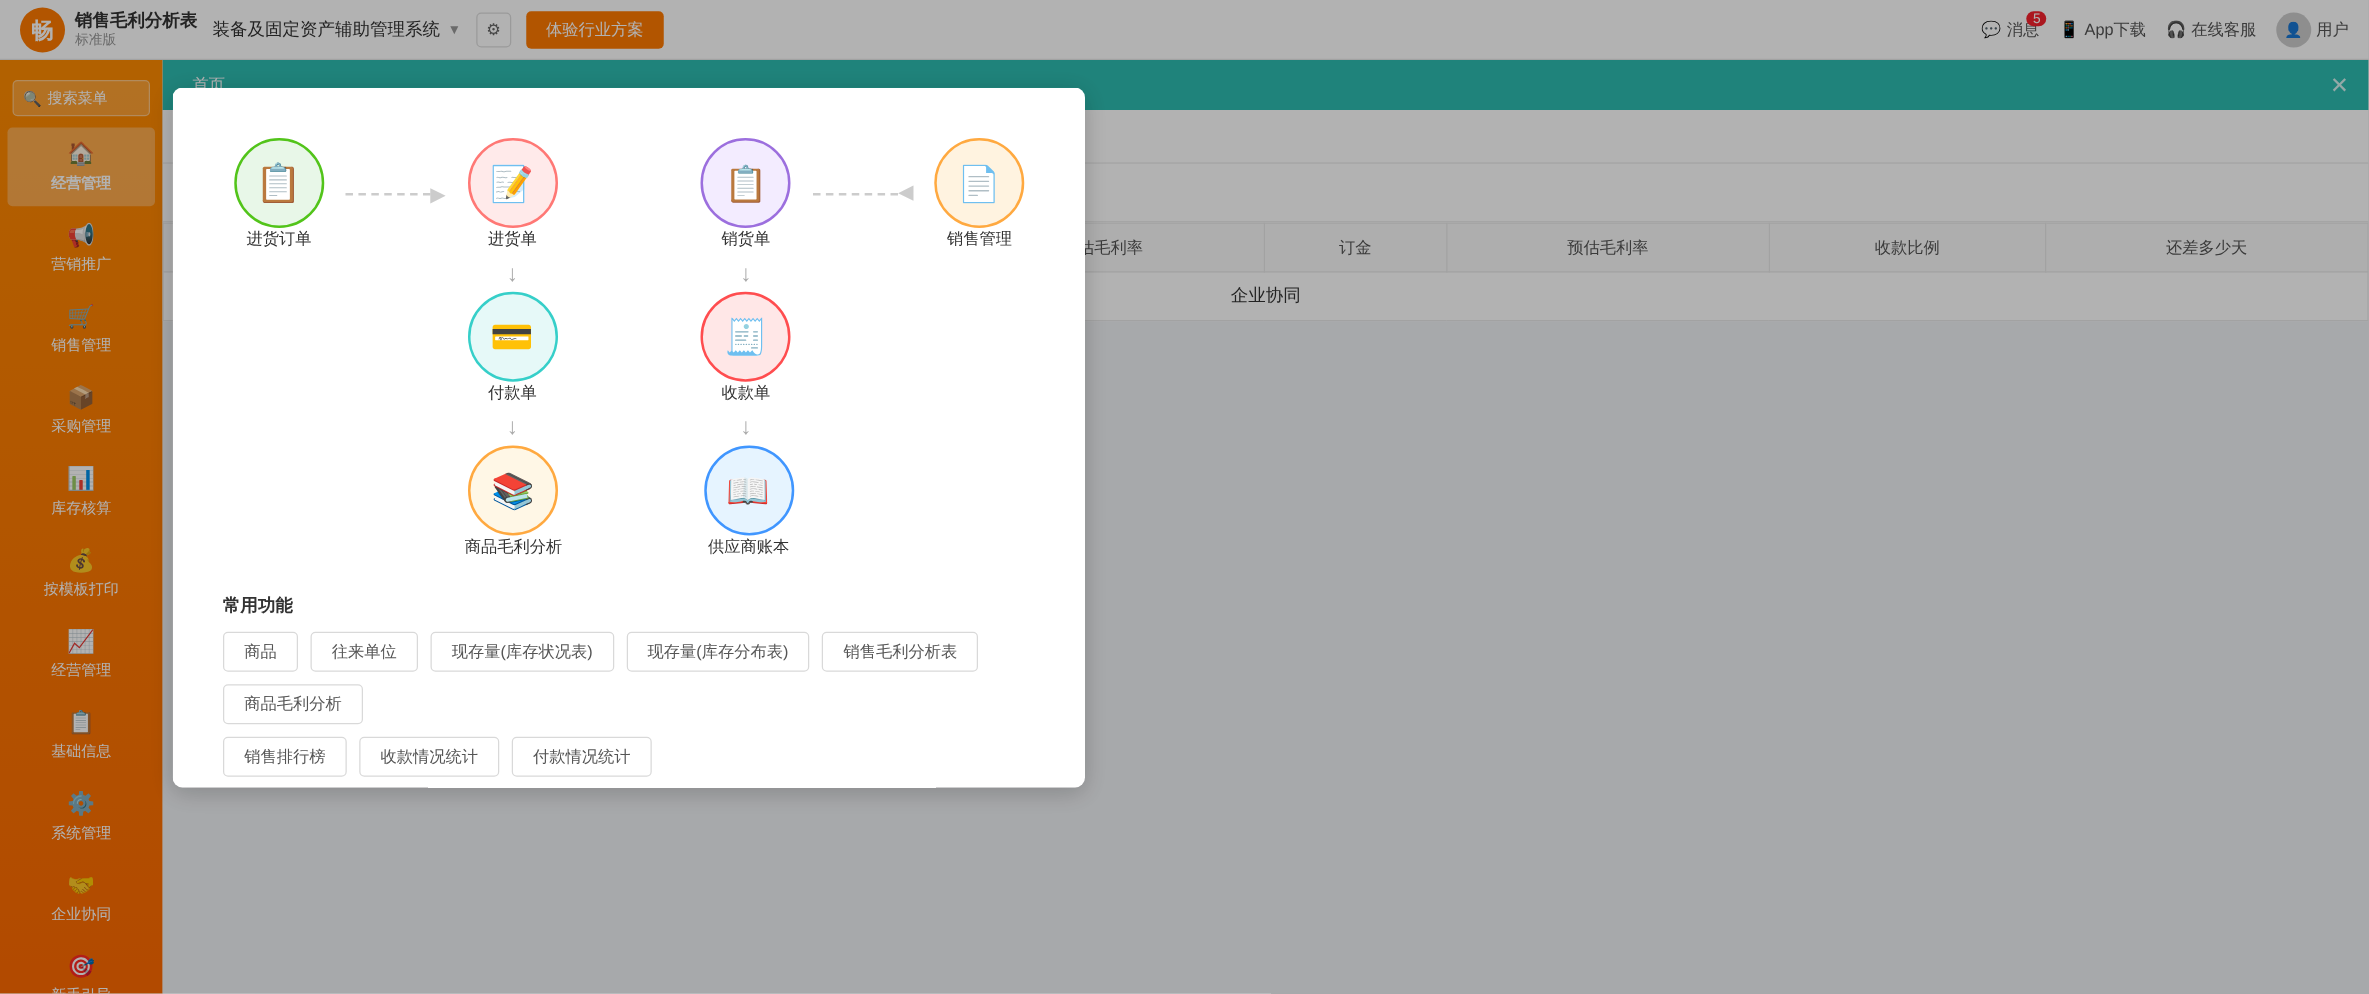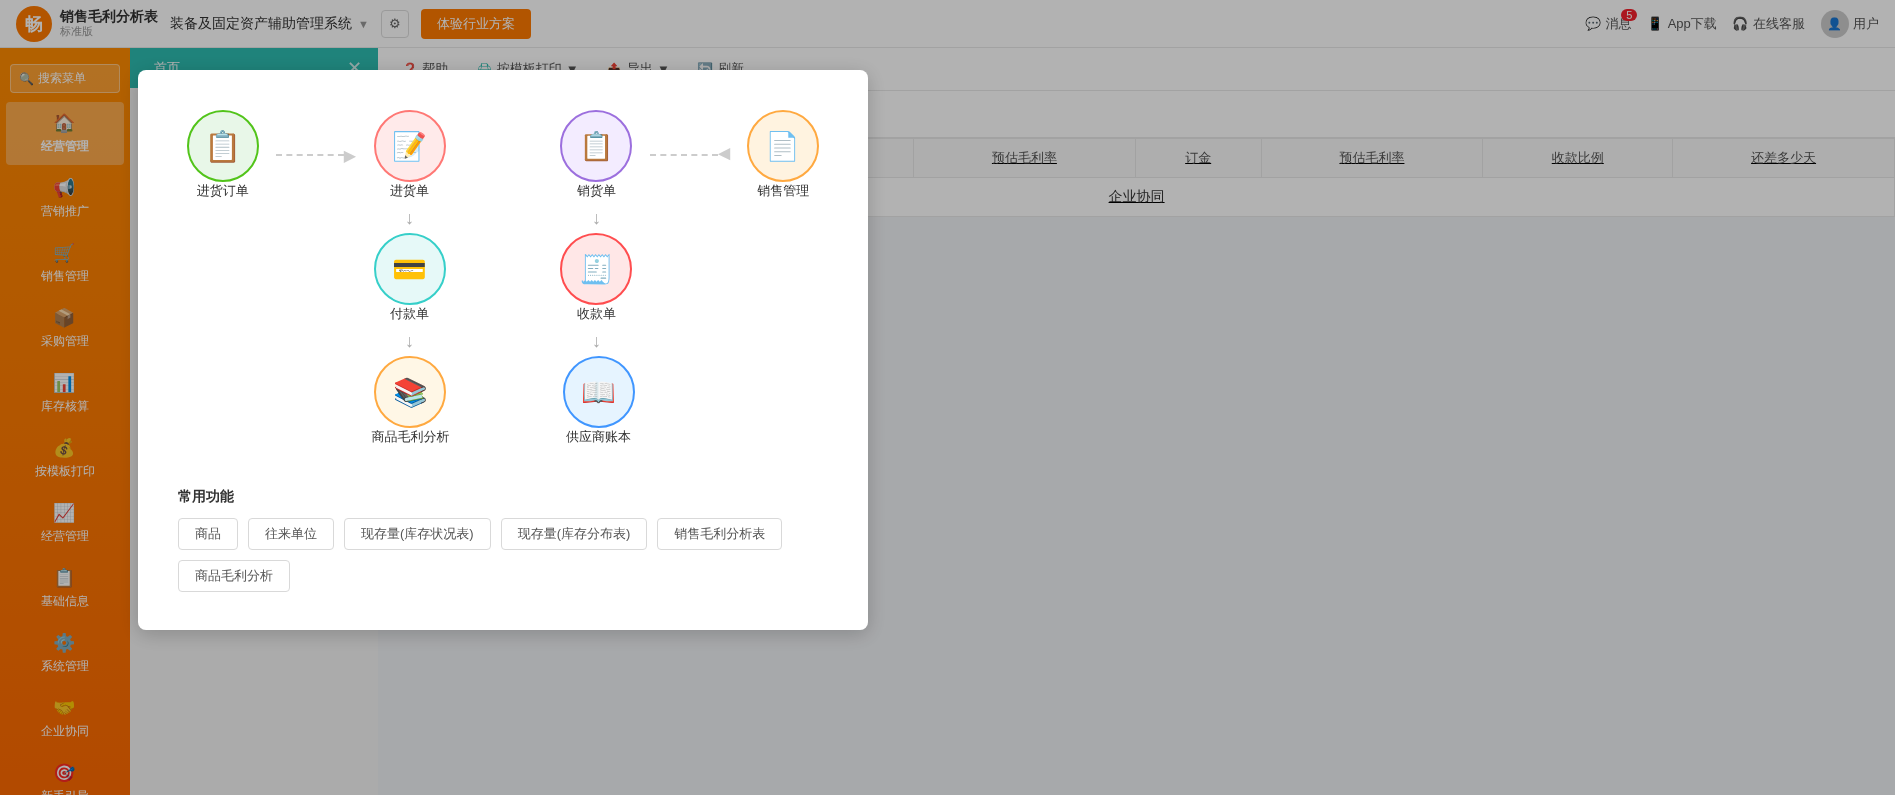--- a/index.html
+++ b/index.html
@@ -37,21 +37,21 @@
 
     
     .sidebar { width: 130px; background: linear-gradient(180deg, #ff8c00 0%, #ff6a00 100%); display: flex; flex-direction: column; padding: 8px 0; }
     .sidebar-search { padding: 8px 10px; }
     .sidebar-search-btn { background: rgba(255,255,255,0.2); border: 1px solid rgba(255,255,255,0.4); color: #fff; border-radius: 4px; padding: 5px 8px; width: 100%; display: flex; align-items: center; gap: 4px; cursor: pointer; font-size: 12px; }
     .sidebar-item { display: flex; flex-direction: column; align-items: center; padding: 10px 8px; cursor: pointer; color: #fff; font-size: 12px; gap: 4px; border-radius: 4px; margin: 1px 6px; }
     .sidebar-item .icon { font-size: 18px; }
     .sidebar-item.highlight { background: rgba(255,255,255,0.3); font-weight: bold; }
 
     
-    .content-area { flex: 1; display: flex; overflow: hidden; text-decoration: underline; }
+    .content-area { flex: 1; display: flex; flex-direction: column; overflow: hidden; }
 
     
     .tab-bar { background: #2dbcb0; display: flex; align-items: center; height: 40px; padding: 0 8px; }
     .tab-item { padding: 8px 16px; color: rgba(255,255,255,0.8); cursor: pointer; font-size: 13px; display: flex; align-items: center; gap: 6px; border-radius: 4px 4px 0 0; }
     .tab-item.active { background: #fff; color: #2dbcb0; font-weight: bold; margin-top: 43px; }
     .tab-item.home { color: #fff; }
     .tab-close { color: #999; font-size: 12px; cursor: pointer; margin-left: 4px; }
     .tab-bar-close { margin-left: auto; color: rgba(255,255,255,0.8); cursor: pointer; font-size: 18px; padding: 4px 8px; }
 
     
@@ -87,21 +87,21 @@
     .flow-circle.red-light { background: #ffeaea; border: 2px solid #ff7875; color: #ff7875; }
     .flow-circle.purple { background: #f3ecff; border: 2px solid #9c6fde; color: #9c6fde; }
     .flow-circle.orange { background: #fff3e0; border: 2px solid #ffa940; color: #ffa940; }
     .flow-circle.teal { background: #e6f9f8; border: 2px solid #36cfc9; color: #36cfc9; }
     .flow-circle.red { background: #ffe7e7; border: 2px solid #ff4d4f; color: #ff4d4f; }
     .flow-circle.orange2 { background: #fff7e6; border: 2px solid #ffa940; color: #ffa940; }
     .flow-circle.blue { background: #e6f4ff; border: 2px solid #4096ff; color: #4096ff; }
     .flow-label { font-size: 13px; color: #333; text-align: center; }
 
     
-    .common-section { margin-top: 22px; }
+    .common-section { margin-top: 9px; }
     .common-title { font-size: 14px; color: #333; margin-bottom: 12px; font-weight: bold; }
     .common-btns { display: flex; flex-wrap: wrap; gap: 10px; margin-bottom: 10px; }
     .common-btn { border: 1px solid #d9d9d9; background: #fff; padding: 6px 16px; border-radius: 4px; color: #555; cursor: pointer; font-size: 13px; }
     .flow-column { display: flex; flex-direction: column; align-items: center; }
   </style>
 </head>
 <body>
 
 <div class="app-container">
 
@@ -380,17 +380,22 @@
       <div class="common-section">
         <div class="common-title">常用功能</div>
         <div class="common-btns">
           <button class="common-btn">商品</button>
           <button class="common-btn">往来单位</button>
           <button class="common-btn">现存量(库存状况表)</button>
           <button class="common-btn">现存量(库存分布表)</button>
           <button class="common-btn">销售毛利分析表</button>
           <button class="common-btn">商品毛利分析</button>
         </div>
+        <div class="common-btns">
+          <button class="common-btn">销售排行榜</button>
+          <button class="common-btn">收款情况统计</button>
+          <button class="common-btn">付款情况统计</button>
+        </div>
       </div>
 
     </div>
   </div>
 </div>
 
 </body></html>

